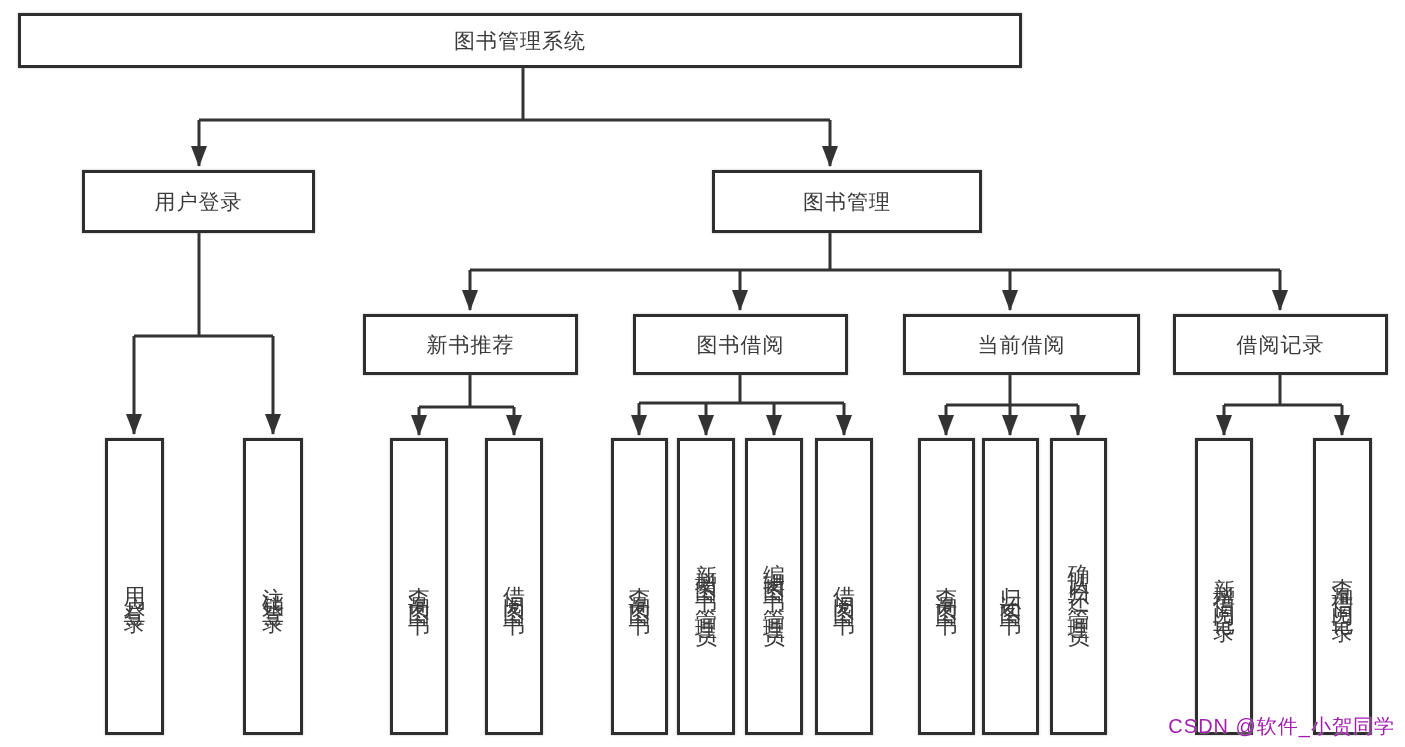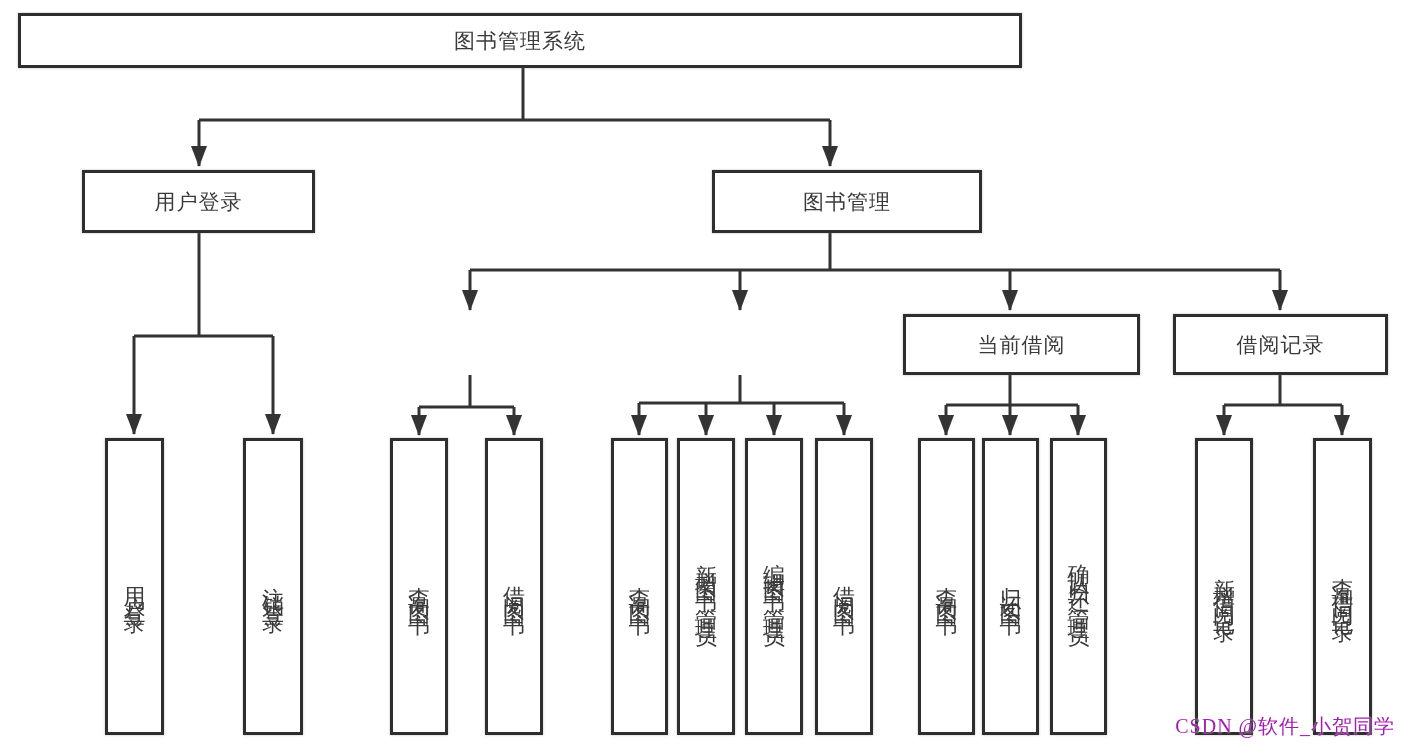--- a/index.html
+++ b/index.html
@@ -1,20 +1,20 @@
 <!DOCTYPE html>
 <html><head>
 <meta charset="utf-8">
 <style>
   html,body{margin:0;padding:0;background:#ffffff;}
   .stage{
     position:relative;
     width:1405px;height:747px;
     background:#ffffff;
-    font-family:Liberation Serif, serif;
+    font-family:Liberation Sans, sans-serif;
     overflow:hidden;
   }
   .connectors{position:absolute;left:0;top:0;z-index:1;}
   .node{
     position:absolute;box-sizing:border-box;
     border:3px solid #2e2e2e;background:#ffffff;
     display:flex;align-items:center;justify-content:center;
     color:#3a3a3a;font-size:21px;
     box-shadow:0 0 2px rgba(130,130,130,.55);
     z-index:2;text-align:center;
@@ -87,20 +87,26 @@
     <span>图书管理系统</span>
   </div>
 
   <div class="node hnode" style="left:82px;top:170px;width:233px;height:63px;">
     <span>用户登录</span>
   </div>
   <div class="node hnode" style="left:712px;top:170px;width:270px;height:63px;">
     <span>图书管理</span>
   </div>
 
+  <div class="node hnode" style="left:363px;top:314px;width:215px;height:61px;">
+    <span>新书推荐</span>
+  </div>
+  <div class="node hnode" style="left:633px;top:314px;width:215px;height:61px;">
+    <span>图书借阅</span>
+  </div>
   <div class="node hnode" style="left:903px;top:314px;width:237px;height:61px;">
     <span>当前借阅</span>
   </div>
   <div class="node hnode" style="left:1173px;top:314px;width:215px;height:61px;">
     <span>借阅记录</span>
   </div>
 
   <div class="node vnode" style="left:105px;top:438px;width:59px;height:297px;">
     <span class="vtext">用户登录</span>
   </div>

